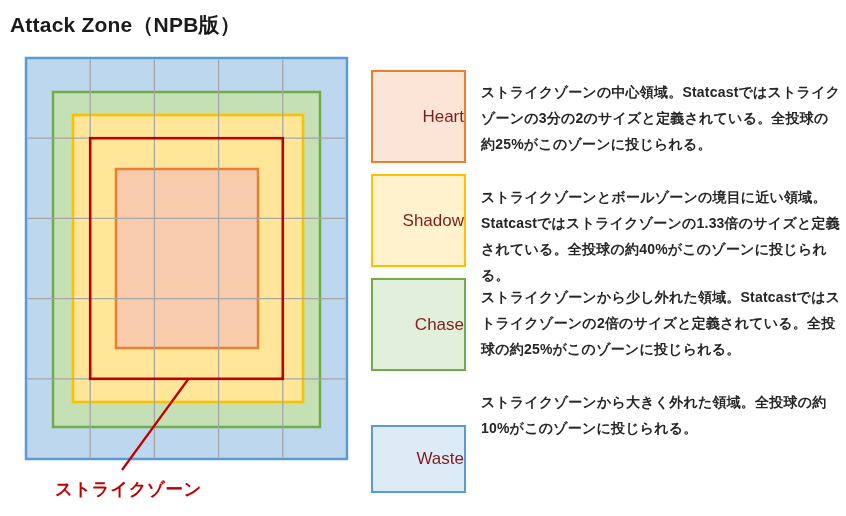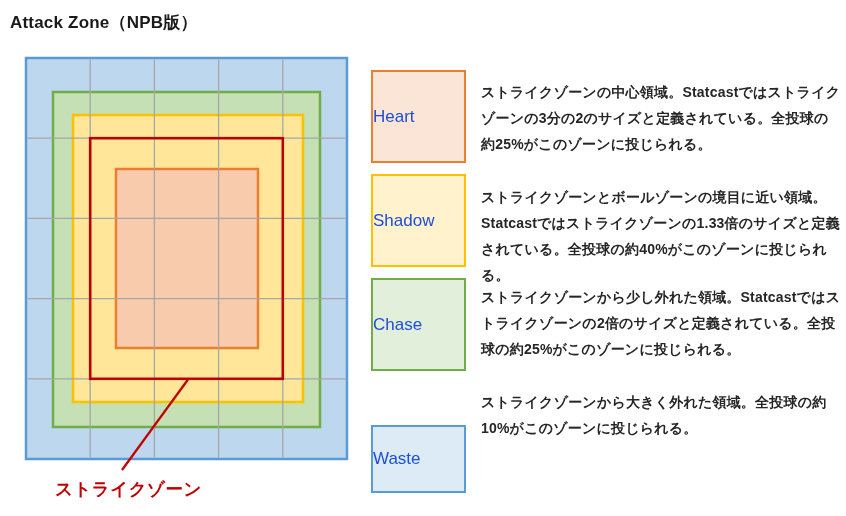--- a/index.html
+++ b/index.html
@@ -12,21 +12,21 @@
     width: 846px;
     height: 516px;
     background: #ffffff;
     overflow: hidden;
     font-family: "Liberation Sans", "DejaVu Sans", sans-serif;
   }
   .page-title {
     position: absolute;
     left: 10px;
     top: 11px;
-    font-size: 17px;
+    font-size: 21px;
     font-weight: 600;
     color: #1a1a1a;
     letter-spacing: 0.2px;
   }
   .diagram-svg {
     position: absolute;
     left: 0;
     top: 45px;
     width: 370px;
     height: 471px;
@@ -36,23 +36,23 @@
     font-size: 17.5px;
     letter-spacing: 0.5px;
   }
   .swatch {
     position: absolute;
     left: 371px;
     width: 91px;
     border: 2px solid transparent;
     display: flex;
     align-items: center;
-    justify-content: flex-start;
+    justify-content: flex-end;
     font-size: 17px;
-    color: #1d4ed8;
+    color: #7f1d1d;
     box-sizing: content-box;
   }
   .swatch-heart  { top: 70px;  height: 89px; }
   .swatch-shadow { top: 174px; height: 89px; }
   .swatch-chase  { top: 278px; height: 89px; }
   .swatch-waste  { top: 381px; height: 64px; }
   .desc {
     position: absolute;
     left: 481px;
     width: 372px;

